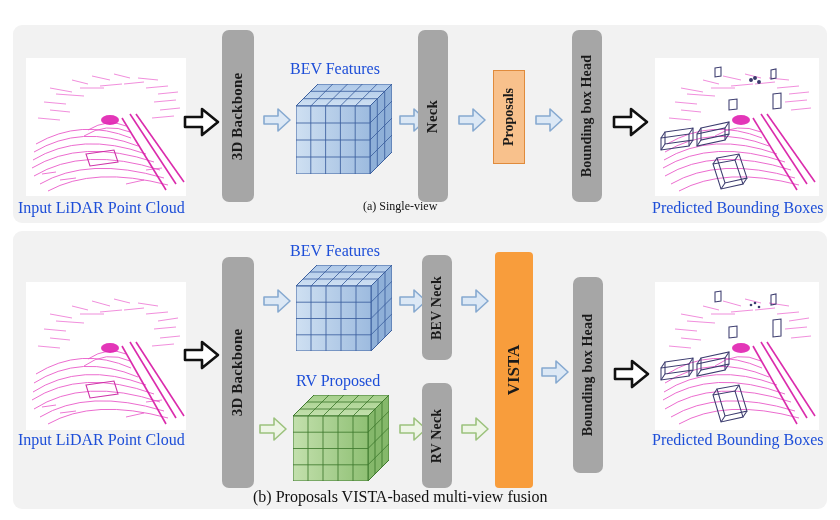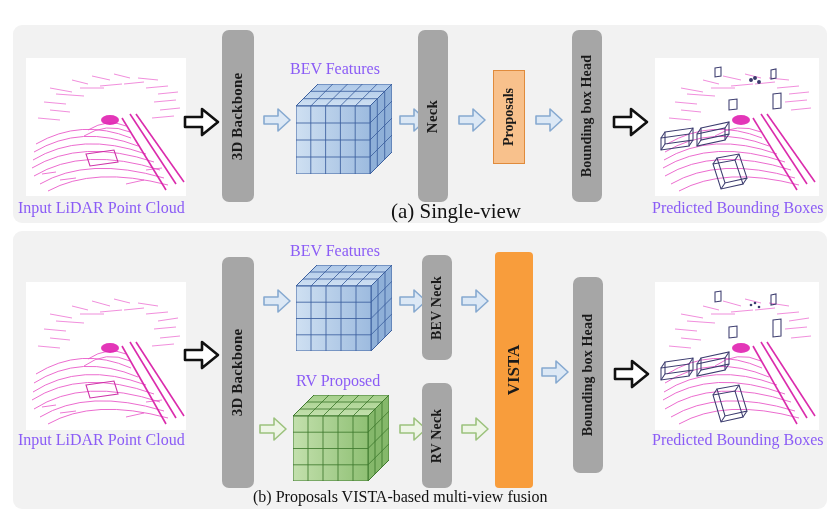--- a/index.html
+++ b/index.html
@@ -26,21 +26,21 @@
   .propbox{position:absolute;background:#f8c18c;border:1.6px solid #e08b3c;
            display:flex;align-items:center;justify-content:center;}
   .propbox .vtext{transform:rotate(-90deg);white-space:nowrap;font-weight:700;
                   color:#1a1a1a;}
   .vistabox{position:absolute;background:#f89d3c;border-radius:4px;
             display:flex;align-items:center;justify-content:center;}
   .vistabox .vtext{transform:rotate(-90deg);white-space:nowrap;font-weight:700;
                    color:#1a1a1a;}
 
   
-  .lbl{position:absolute;white-space:nowrap;color:#8b5cf6;
+  .lbl{position:absolute;white-space:nowrap;color:#1d4ed8;
        font-family:"Liberation Serif","DejaVu Serif",serif;}
   .caption{position:absolute;white-space:nowrap;color:#111;
        font-family:"Liberation Serif","DejaVu Serif",serif;}
 
   
   .arrow{position:absolute;}
   .arrow svg{display:block;overflow:visible;}
 
   
   .cube{position:absolute;}
@@ -256,21 +256,21 @@
     </g>
     <g stroke="#3b3b6e" stroke-width="1.3" fill="#3b3b6e">
       <circle cx="96" cy="22" r="1.3"></circle>
         <circle cx="100" cy="20" r="1.3"></circle>
       <circle cx="104" cy="24" r="1.3"></circle>
     </g>
   </svg>
 </div>
 <div class="lbl" id="lbl-a-out" style="left:652px;top:199px;font-size:16px;">Predicted Bounding Boxes</div>
 
-<div class="caption" id="cap-a" style="left:363px;top:199px;font-size:21px;margin-left:28px;">(a) Single-view</div>
+<div class="caption" id="cap-a" style="left:363px;top:199px;font-size:12px;">(a) Single-view</div>
 
 <div class="panel" id="panel-b"></div>
 
 <div class="pc" id="pc-b-in" style="left:26px;top:282px;width:160px;height:148px;">
   <svg width="160" height="148" viewBox="0 0 160 148" xmlns="http://www.w3.org/2000/svg">
     <rect width="160" height="148" fill="#ffffff"></rect>
     <g stroke="#e53ec0" fill="none" stroke-width="0.9" opacity="0.85">
       <path d="M10 92 Q55 64 105 86"></path>
       <path d="M8 101 Q55 71 112 95"></path>
       <path d="M7 110 Q55 79 120 103"></path>

